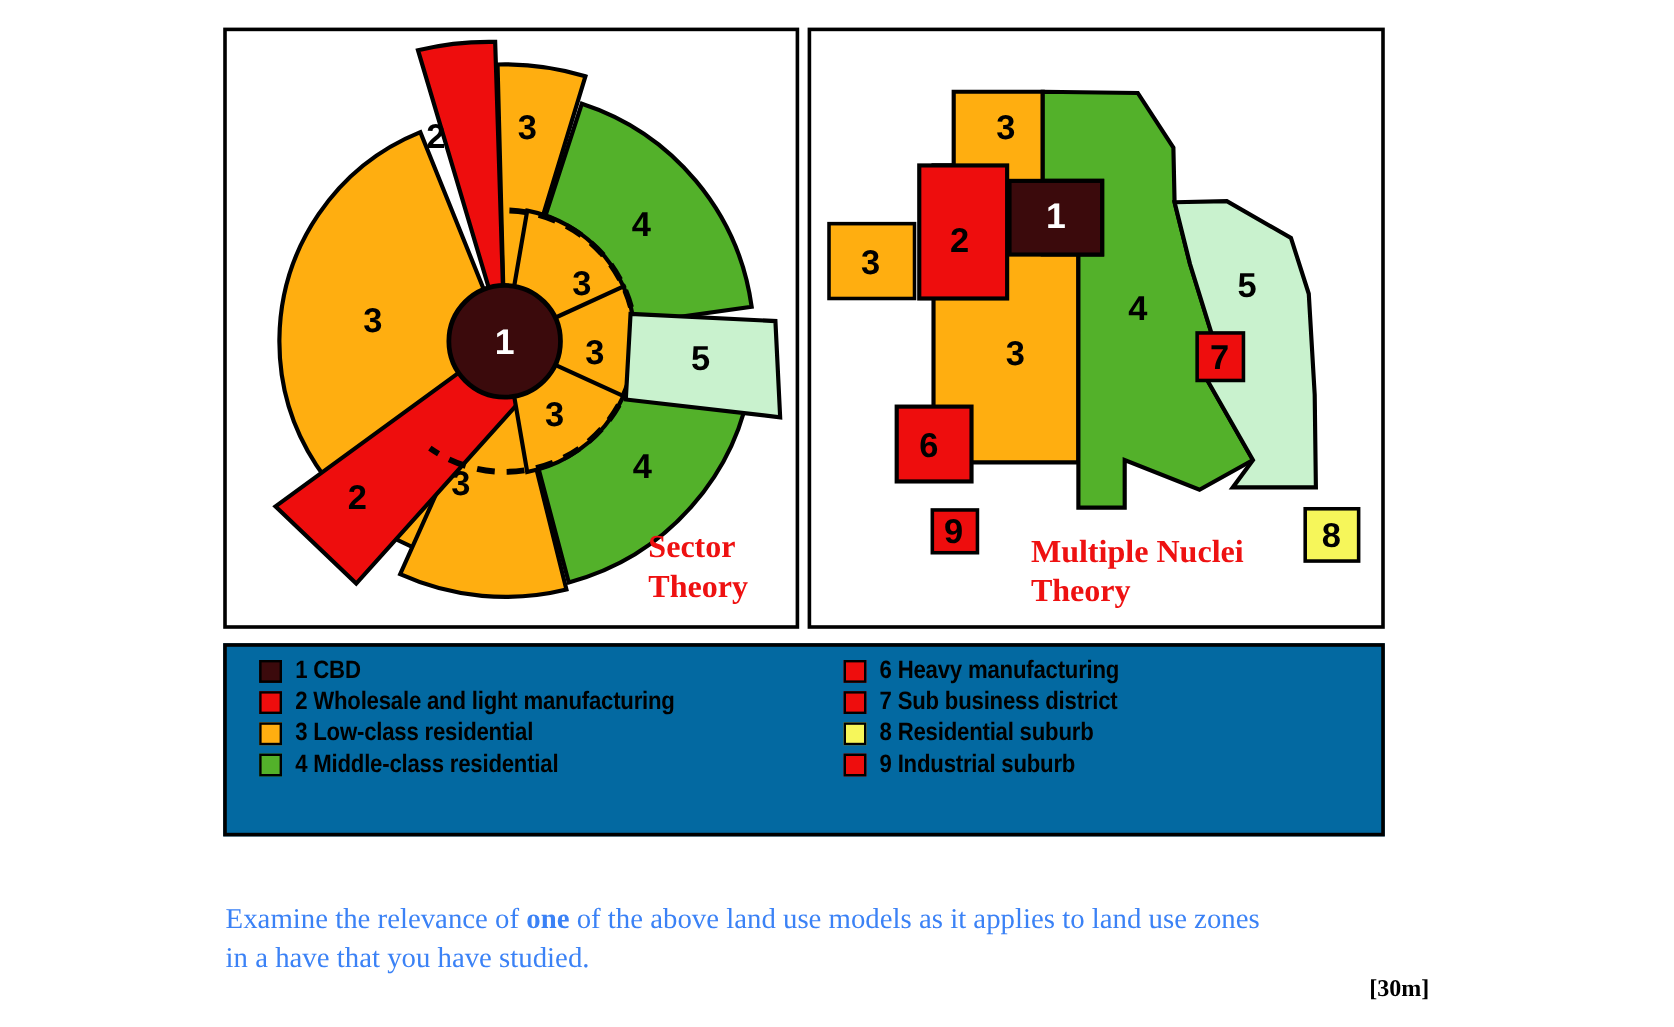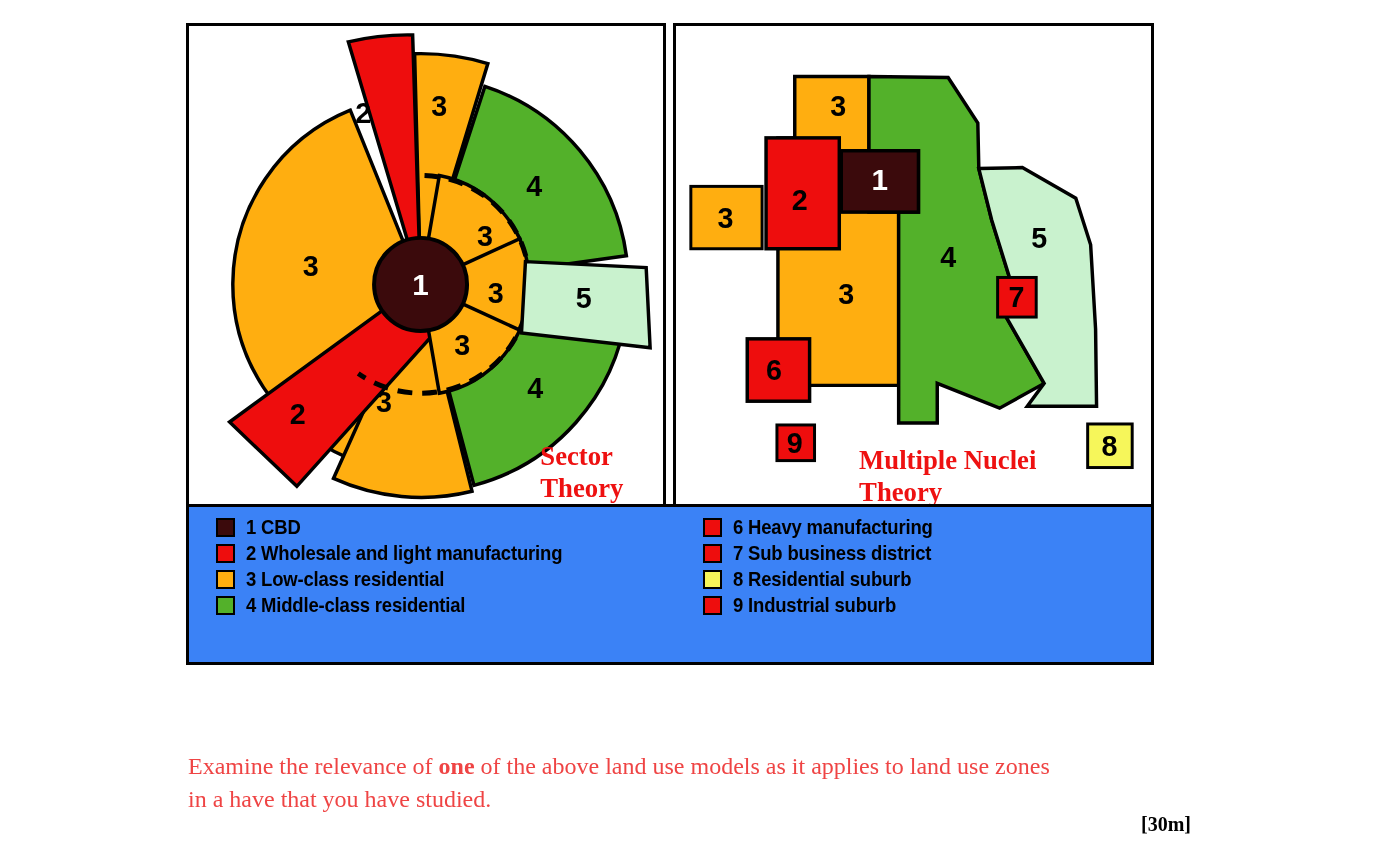--- a/index.html
+++ b/index.html
@@ -5,31 +5,31 @@
   html,body{margin:0;padding:0;background:#fff;}
   .page{position:relative;width:1395px;height:856px;background:#ffffff;overflow:hidden;
         font-family:"Liberation Sans",sans-serif;}
   .panel{position:absolute;border:3px solid #000;background:#fff;box-sizing:border-box;}
   #sector-panel{left:186px;top:23px;width:480px;height:501px;}
   #nuclei-panel{left:673px;top:23px;width:481px;height:501px;}
   .panel svg{display:block;width:100%;height:100%;}
   svg text.zone{font-family:"Liberation Sans",sans-serif;font-weight:bold;font-size:29px;fill:#000;text-anchor:middle;}
   svg text.zone-white{font-family:"Liberation Sans",sans-serif;font-weight:bold;font-size:30px;fill:#fff;text-anchor:middle;}
   svg text.diagram-title{font-family:"Liberation Serif",serif;font-weight:bold;font-size:27px;}
-  #legend-box{position:absolute;left:186px;top:504px;width:968px;height:161px;border:3px solid #000;
-              background:#3b82f6;box-sizing:border-box;}
+  #legend-box{position:absolute;left:186px;top:536px;width:968px;height:161px;border:3px solid #000;
+              background:#0369a1;box-sizing:border-box;}
   .legend-col{position:absolute;top:7px;}
   #legend-col-left{left:27px;}
   #legend-col-right{left:514px;}
   .legend-row{display:flex;align-items:center;height:26px;}
   .swatch{width:15px;height:15px;border:2px solid #000;margin-right:11px;flex:0 0 auto;}
   .legend-label{font-weight:bold;font-size:21px;color:#000;letter-spacing:-0.2px;
                 display:inline-block;transform:scaleX(0.88);transform-origin:left center;white-space:nowrap;}
   #question{position:absolute;left:188px;top:750px;width:1040px;
-            font-family:"Liberation Serif",serif;font-size:24px;line-height:33px;color:#ef4444;}
+            font-family:"Liberation Serif",serif;font-size:24px;line-height:33px;color:#3b82f6;}
   #marks{position:absolute;left:1141px;top:813px;font-family:"Liberation Serif",serif;
          font-size:20px;font-weight:bold;color:#000;}
 </style>
 </head>
 <body>
 
 <div class="page">
 
   <div class="panel" id="sector-panel">
     <svg viewBox="0 0 479 500" preserveAspectRatio="none">

